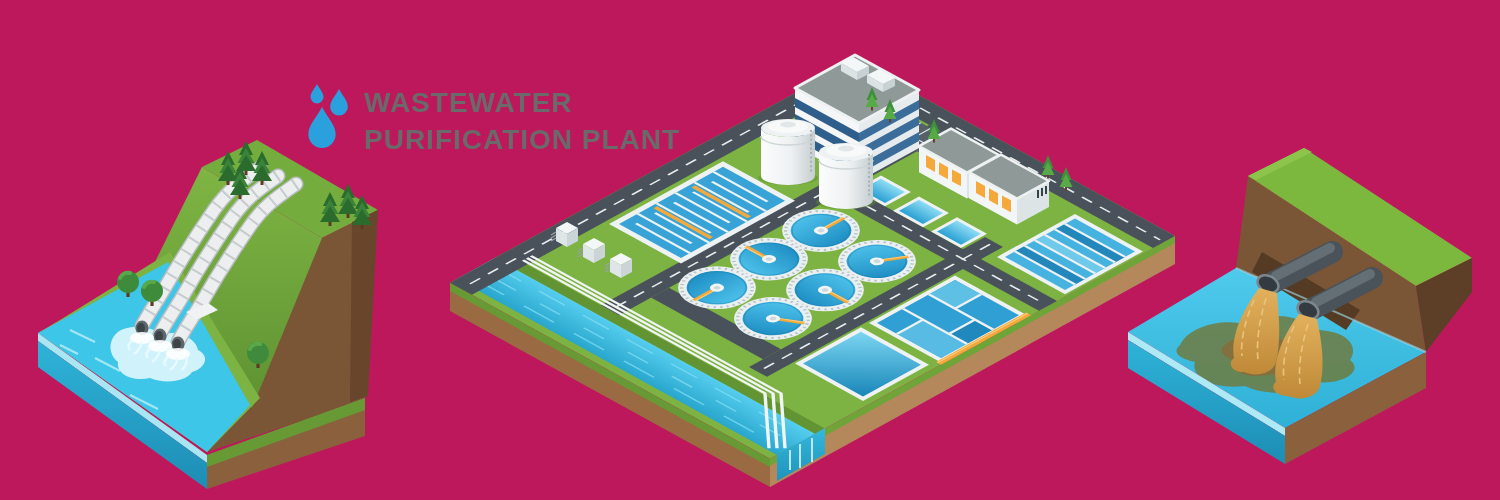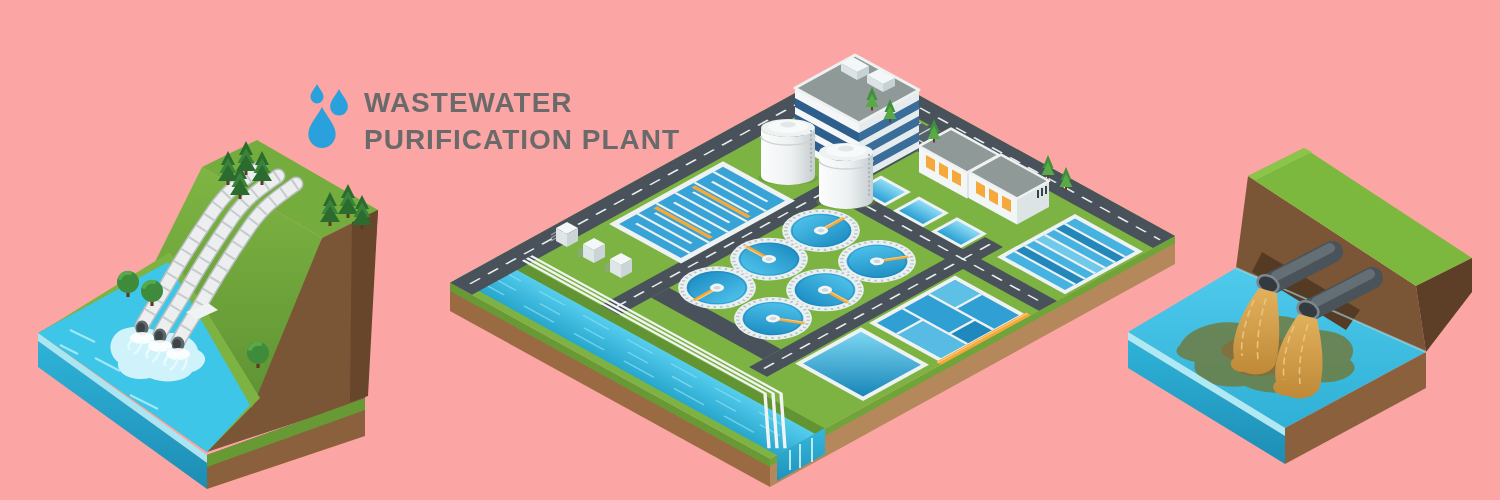--- a/index.html
+++ b/index.html
@@ -1,16 +1,16 @@
 <!DOCTYPE html>
 <html><head>
 <meta charset="utf-8">
 <style>
   html,body{margin:0;padding:0;background:#ffffff;}
-  .canvas{position:relative;width:1500px;height:500px;background:#fca5a5;overflow:hidden;
+  .canvas{position:relative;width:1500px;height:500px;background:#be185d;overflow:hidden;
           font-family:"Liberation Sans", sans-serif;}
   svg{display:block;}
   .title-text{font-family:"Liberation Sans", sans-serif;font-weight:700;font-size:28px;
               fill:#6a6a6a;letter-spacing:1px;}
 </style>
 </head>
 <body>
 
 <div class="canvas">
 <svg width="1500" height="500" viewBox="0 0 1500 500">

